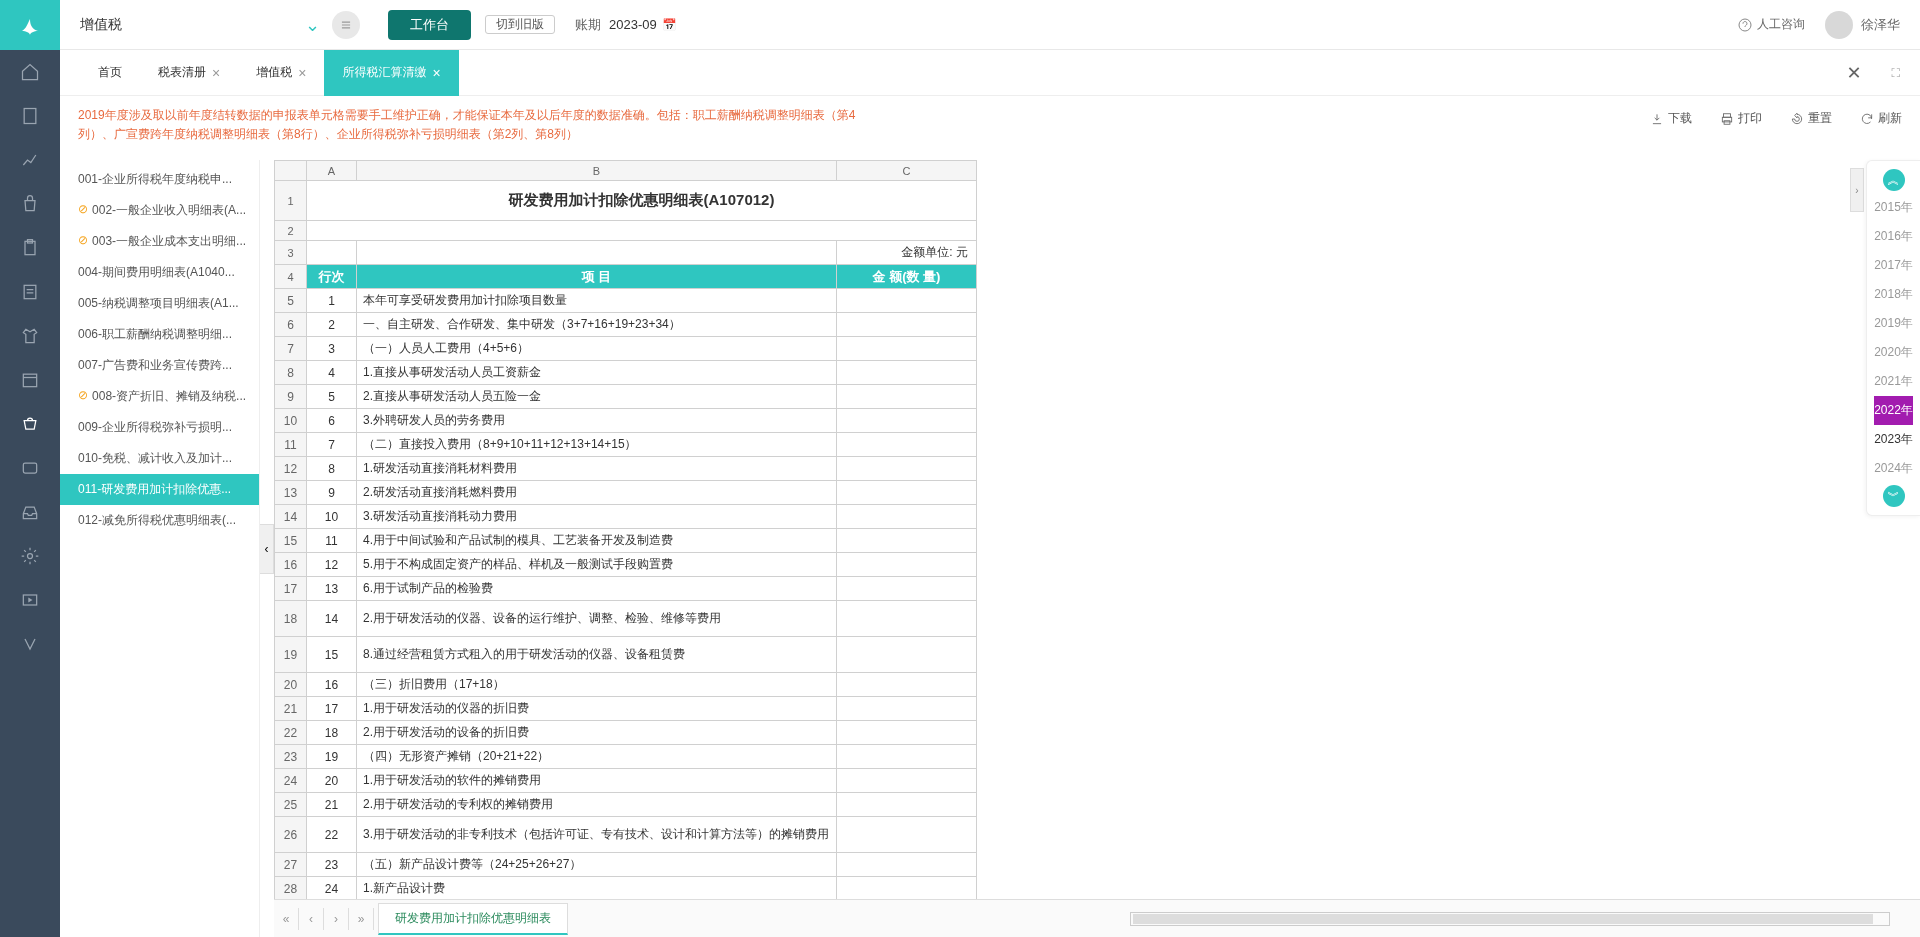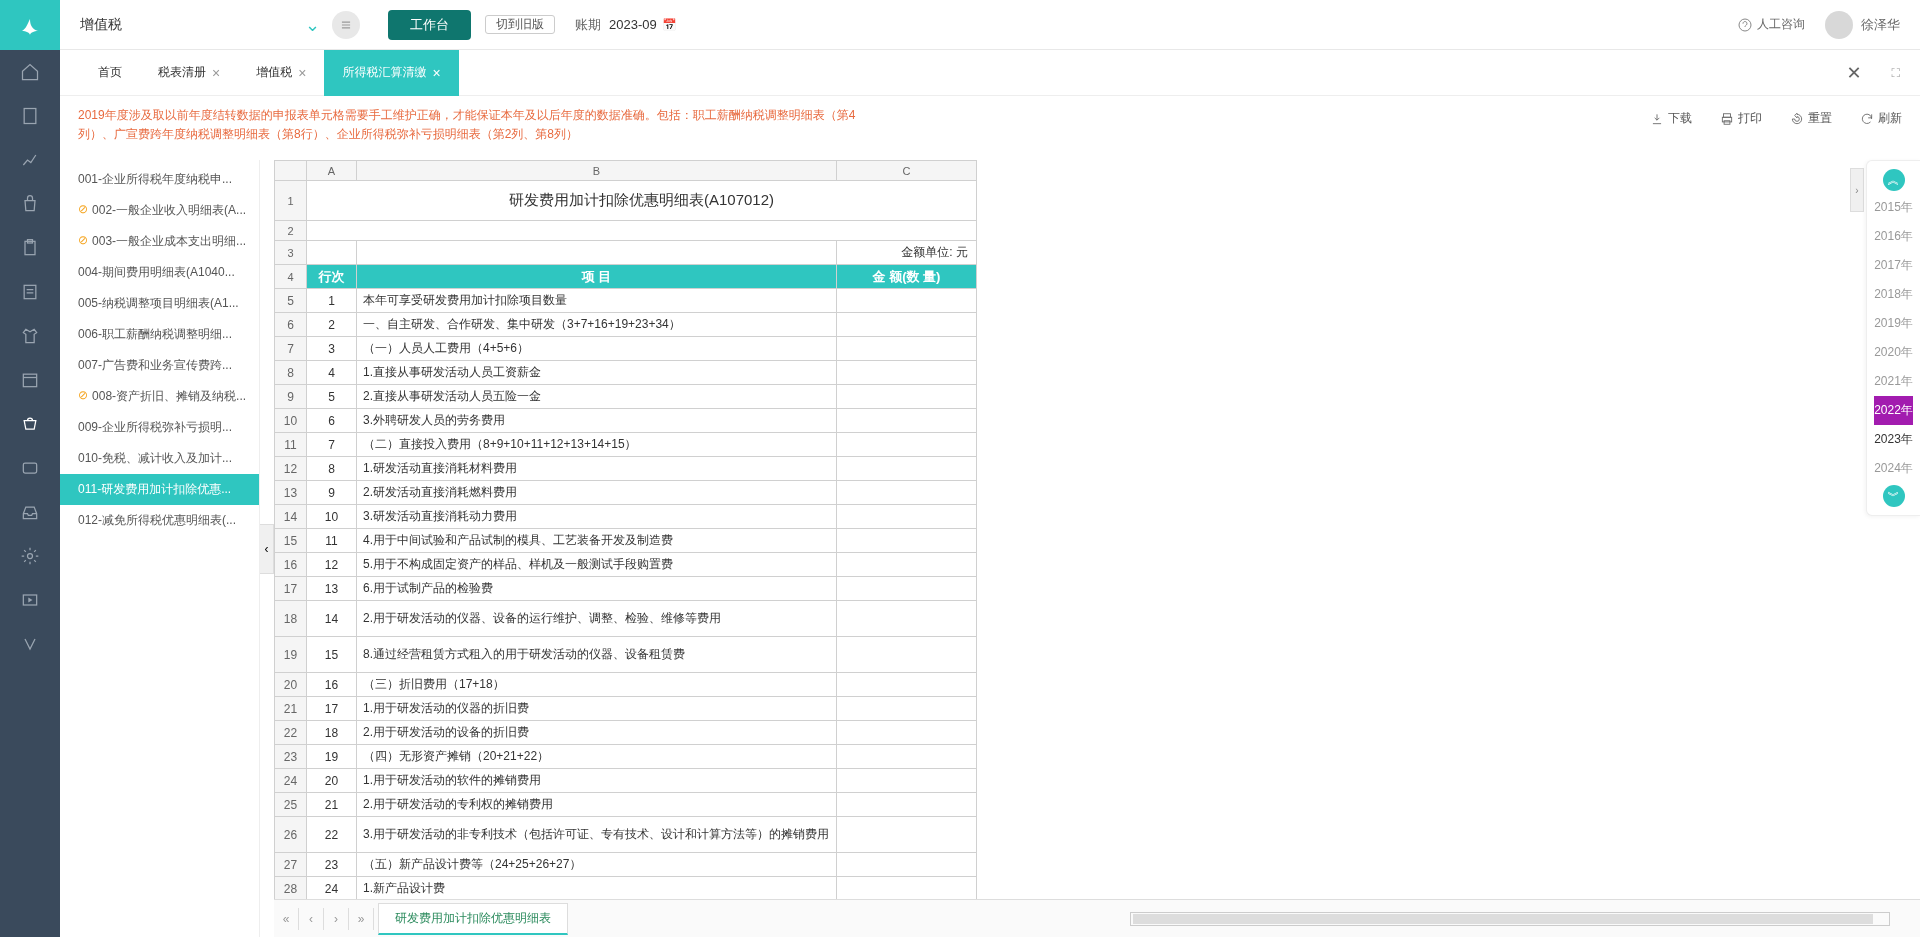--- a/index.html
+++ b/index.html
@@ -43,21 +43,21 @@
 .form-list .item{padding:7px 10px 7px 18px;cursor:pointer;font-size:12px;color:#555;display:flex;align-items:flex-start;white-space:nowrap;overflow:hidden;text-overflow:ellipsis}
 .form-list .item .warn{color:#f5a623;margin-right:4px;font-size:12px}
 .form-list .item.active{background:#2fc6c0;color:#fff}
 .sheet-wrap{flex:1;position:relative;overflow:hidden}
 .collapse-handle{position:absolute;left:0;top:50%;width:14px;height:50px;background:#f0f0f0;border:1px solid #ddd;border-left:none;display:flex;align-items:center;justify-content:center;cursor:pointer;z-index:5;transform:translateY(-50%)}
 .sheet{position:absolute;left:14px;top:0;right:0;bottom:38px;overflow:auto}
 .sheet table{border-collapse:collapse;table-layout:fixed}
 .sheet th,.sheet td{border:1px solid #d0d0d0;padding:0;text-align:center;color:#333;background:#fff}
 .sheet .col-hdr{background:#f5f5f5;font-weight:normal;color:#666;height:20px;font-size:11px}
 .sheet .row-hdr{background:#f5f5f5;width:32px;color:#666;font-size:11px}
-.sheet .title-cell{font-size:15px;font-weight:normal;height:40px}
+.sheet .title-cell{font-size:15px;font-weight:bold;height:40px}
 .sheet .thead{background:#2fc6c0;color:#fff;font-weight:bold;height:24px;font-size:13px}
 .sheet .data-row td{height:24px;font-size:12px}
 .sheet .data-row td.left{text-align:left;padding-left:6px}
 .sheet .unit{text-align:right;padding-right:8px;font-size:12px;height:24px}
 .sheet-tabs{position:absolute;left:14px;right:0;bottom:0;height:38px;display:flex;align-items:center;border-top:1px solid #ddd;background:#fafafa}
 .sheet-tabs .stab-nav{width:100px;display:flex}
 .sheet-tabs .stab-nav span{flex:1;text-align:center;color:#999;cursor:pointer;border-right:1px solid #ddd;line-height:22px}
 .sheet-tabs .stab{padding:6px 16px;border:1px solid #ddd;border-bottom:2px solid #2fc6c0;background:#fff;color:#2a8a5c;font-size:12px;cursor:pointer;margin-left:4px}
 .sheet-tabs .hscroll{margin-left:auto;width:760px;height:14px;border:1px solid #ccc;position:relative;margin-right:30px}
 .sheet-tabs .hscroll .thumb{position:absolute;left:2px;top:1px;width:740px;height:10px;background:#ddd}

